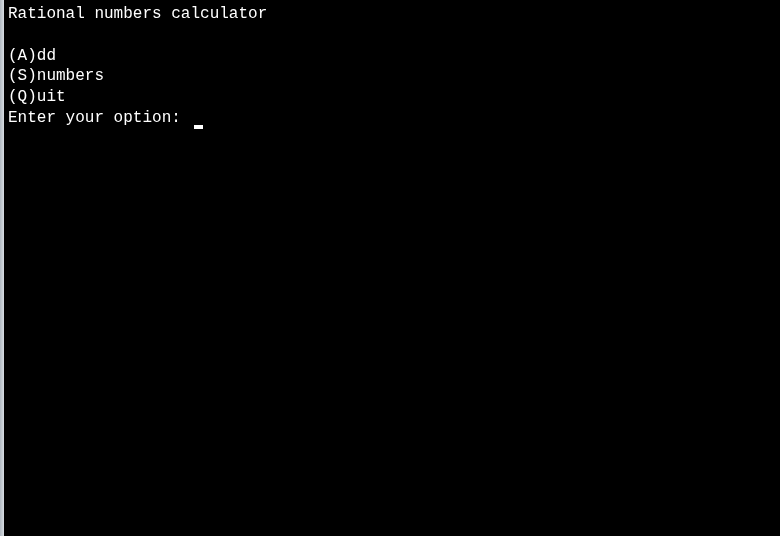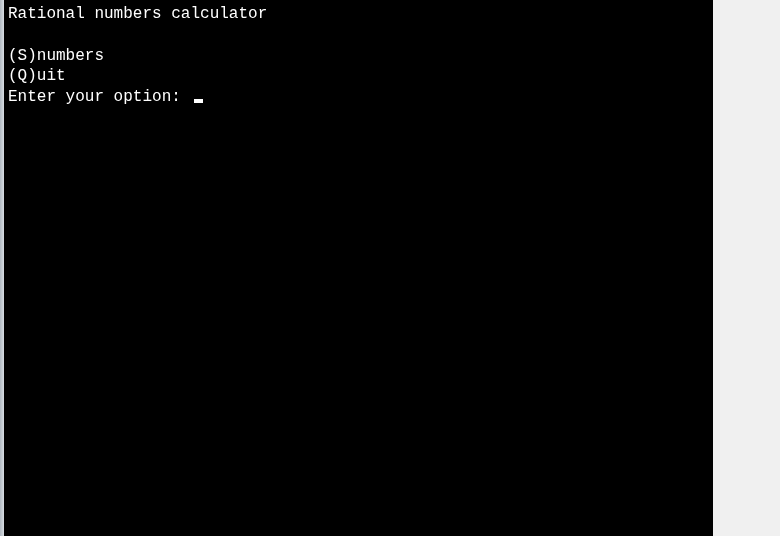--- a/index.html
+++ b/index.html
@@ -20,52 +20,53 @@
       left: 0;
       top: 0;
       width: 4px;
       height: 536px;
       background: linear-gradient(to right, #b0b8c0, #d8dde2);
     }
     .terminal {
       position: absolute;
       left: 4px;
       top: 0;
-      width: 709px;
+      width: 776px;
       height: 536px;
       background: #000000;
       color: #ffffff;
       padding: 4px 4px;
       line-height: 1.3;
     }
     .terminal-line {
       white-space: pre;
       min-height: 1.3em;
     }
     .prompt-line {
       display: flex;
-      align-items: flex-start;
+      align-items: flex-end;
     }
     .cursor {
       display: inline-block;
       width: 9px;
       height: 4px;
       background: #ffffff;
       margin-left: 4px;
       margin-top: 12px;
       vertical-align: baseline;
     }
   </style>
 </head>
 <body>
 
 <div class="left-edge"></div>
 
 <div class="terminal">
   <div class="terminal-line">Rational numbers calculator</div>
   <div class="terminal-line"></div>
+  <div class="terminal-line">(A)dd</div>
   <div class="terminal-line">(S)numbers</div>
   <div class="terminal-line">(Q)uit</div>
   <div class="terminal-line prompt-line">
     <span>Enter your option: </span>
     <span class="cursor"></span>
   </div>
 </div>
 
 </body></html>

